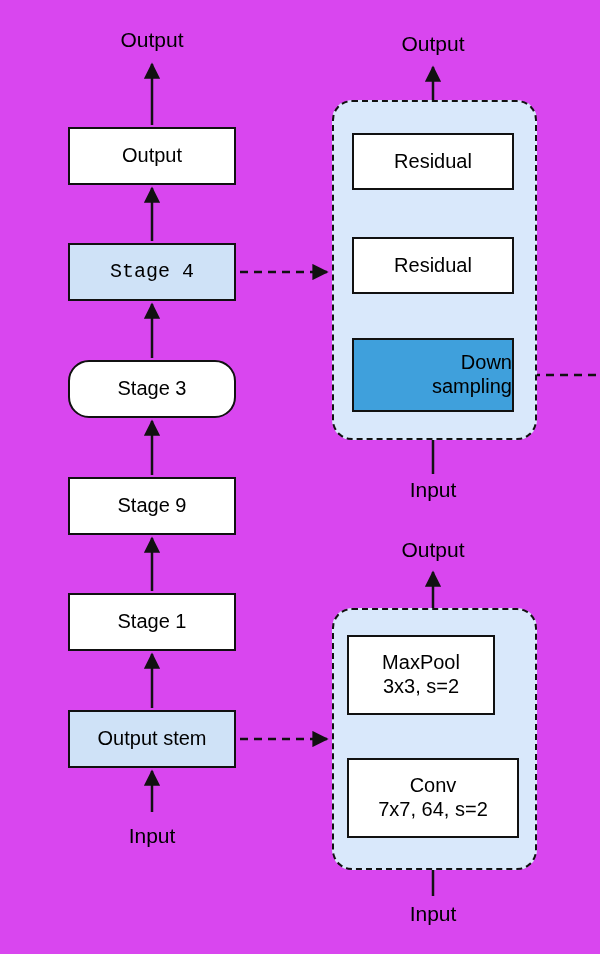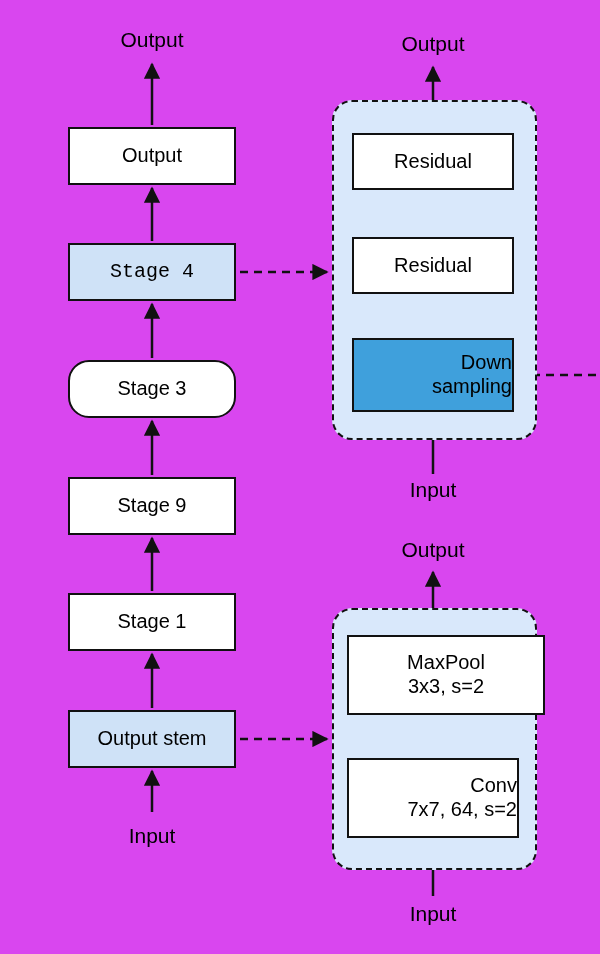--- a/index.html
+++ b/index.html
@@ -121,22 +121,22 @@
     <span>Residual</span>
   </div>
   <div class="box down" style="left:352px; top:338px; width:162px; height:74px;align-items:flex-end;">
     <span>Down</span>
     <span>sampling</span>
   </div>
 
   <div class="flabel" style="left:433px; top:538px;">Output</div>
   <div class="flabel" style="left:433px; top:902px;">Input</div>
 
-  <div class="box" style="left:347px; top:635px; width:198px; height:80px;text-align:center;">
+  <div class="box" style="left:347px; top:635px; width:148px; height:80px;text-align:center;">
     <span>MaxPool</span>
     <span>3x3, s=2</span>
   </div>
-  <div class="box" style="left:347px; top:758px; width:172px; height:80px;align-items:flex-end;">
+  <div class="box" style="left:347px; top:758px; width:172px; height:80px;">
     <span>Conv</span>
     <span>7x7, 64, s=2</span>
   </div>
 
 </div>
 
 </body></html>

